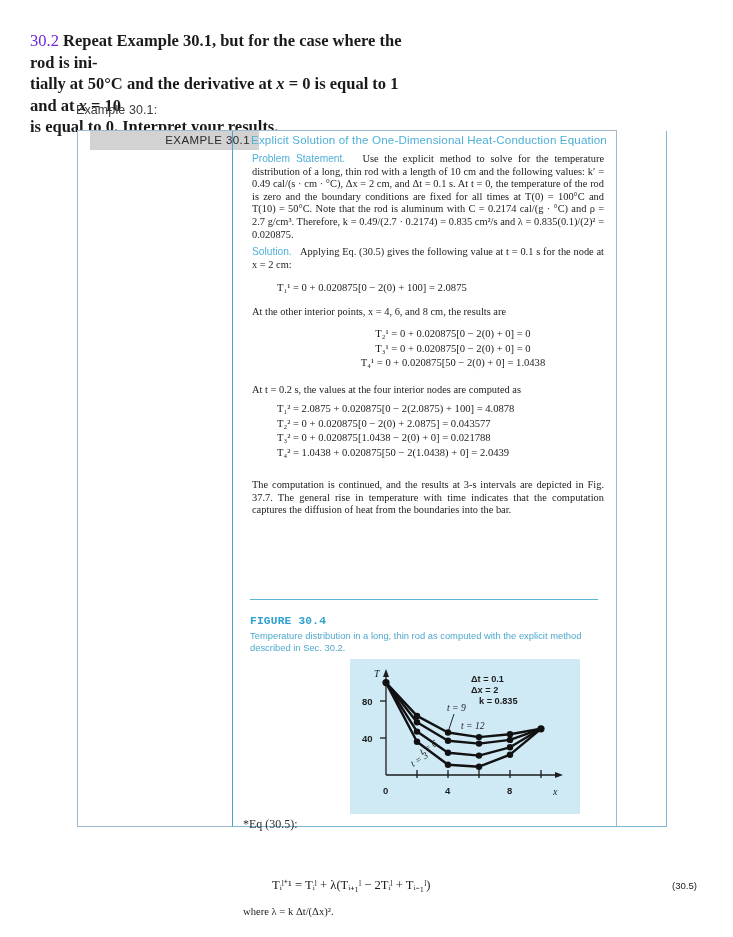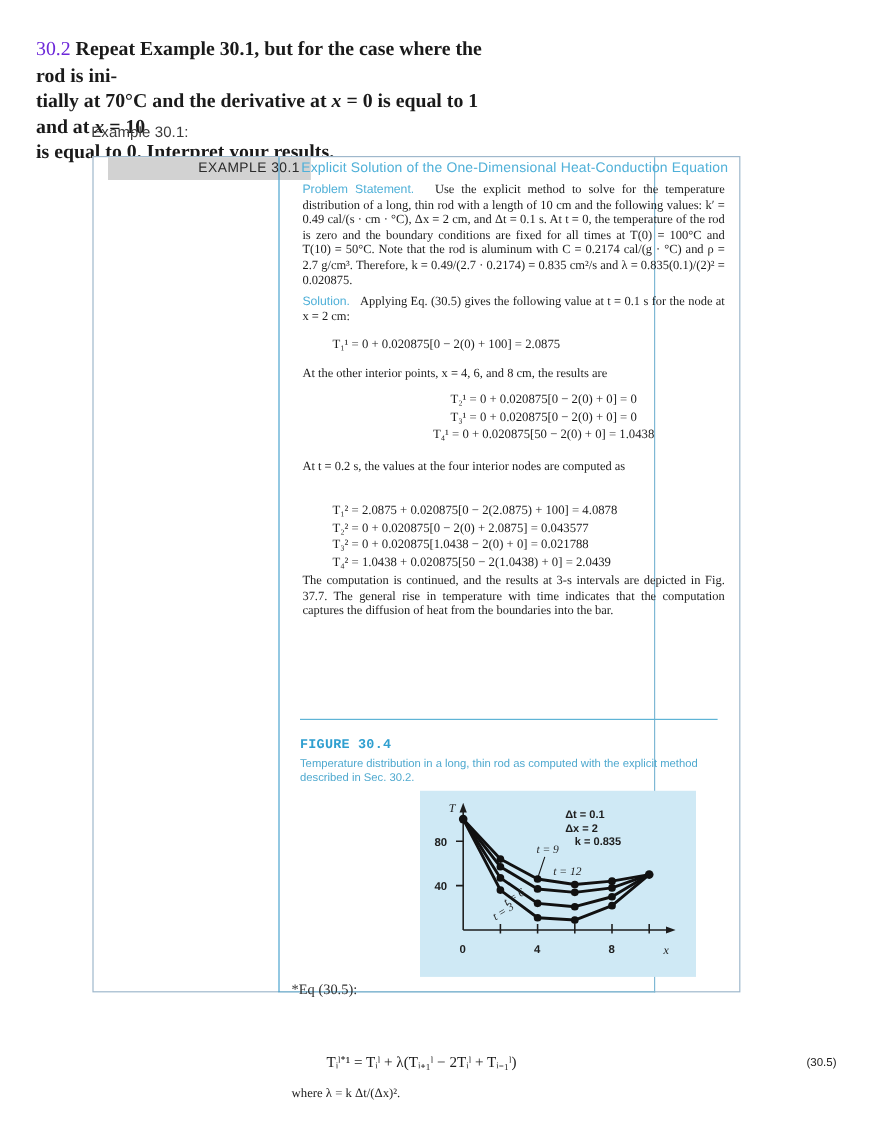--- a/index.html
+++ b/index.html
@@ -71,21 +71,21 @@
     font-size: 11.5px;
     letter-spacing: 0.4px;
     color: #2b2b2b;
   }
 
   
   #inner-box {
     position: absolute;
     left: 154px;
     top: 0px;
-    width: 314px;
+    width: 435px;
     height: 696px;
     border-left: 1.6px solid #4ba3cf;
     border-right: 1.2px solid #7fb8d4;
     border-bottom: 1.2px solid #7fb8d4;
     box-sizing: border-box;
   }
 
   .body-col {
     position: absolute;
     left: 19px;
@@ -202,21 +202,21 @@
     color: #1c1c1c;
     white-space: nowrap;
   }
 </style>
 </head>
 <body>
 
 <div id="problem-statement">
   <span class="prob-num">30.2</span>
   <span>Repeat Example 30.1, but for the case where the rod is ini-</span><br>
-  <span>tially at 70°C and the derivative at </span><span class="it">x</span><span> = 0 is equal to 1 and at </span><span class="it">x</span><span> = 10</span><br>
+  <span>tially at 50°C and the derivative at </span><span class="it">x</span><span> = 0 is equal to 1 and at </span><span class="it">x</span><span> = 10</span><br>
   <span>is equal to 0. Interpret your results.</span>
 </div>
 
 <div id="example-label">Example 30.1:</div>
 
 <div id="example-box">
 
   <div id="example-header-band">
     <div id="example-header-label">EXAMPLE 30.1</div>
   </div>
@@ -242,21 +242,21 @@
     <div class="body-col para" style="top:175px;">At the other interior points, x = 4, 6, and 8 cm, the results are</div>
 
     <div class="body-col eqblock" style="top:196px;text-align:center;">
       <div class="eqline">T₂¹ = 0 + 0.020875[0 − 2(0) + 0] = 0</div>
       <div class="eqline">T₃¹ = 0 + 0.020875[0 − 2(0) + 0] = 0</div>
       <div class="eqline">T₄¹ = 0 + 0.020875[50 − 2(0) + 0] = 1.0438</div>
     </div>
 
     <div class="body-col para" style="top:253px;">At t = 0.2 s, the values at the four interior nodes are computed as</div>
 
-    <div class="body-col eqblock" style="top:288px;">
+    <div class="body-col eqblock" style="top:271px;">
       <div class="eqline">T₁² = 2.0875 + 0.020875[0 − 2(2.0875) + 100] = 4.0878</div>
       <div class="eqline">T₂² = 0 + 0.020875[0 − 2(0) + 2.0875] = 0.043577</div>
       <div class="eqline">T₃² = 0 + 0.020875[1.0438 − 2(0) + 0] = 0.021788</div>
       <div class="eqline">T₄² = 1.0438 + 0.020875[50 − 2(1.0438) + 0] = 2.0439</div>
     </div>
 
     <div class="body-col para" style="top:348px;">The computation is continued, and the results at 3-s intervals are depicted in Fig. 37.7. The general rise in temperature with time indicates that the computation captures the diffusion of heat from the boundaries into the bar.</div>
   </div>
 
   <div id="fig-rule" style="left:172px; top:468px; width:348px;"></div>

